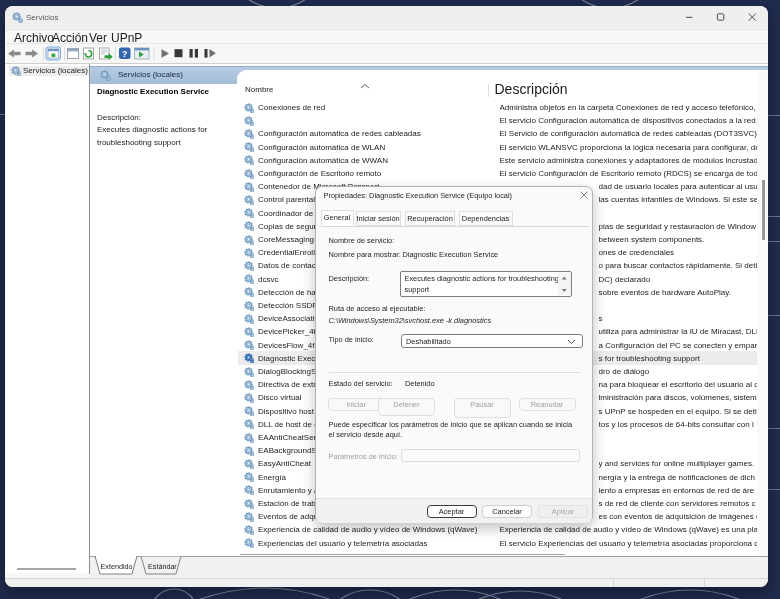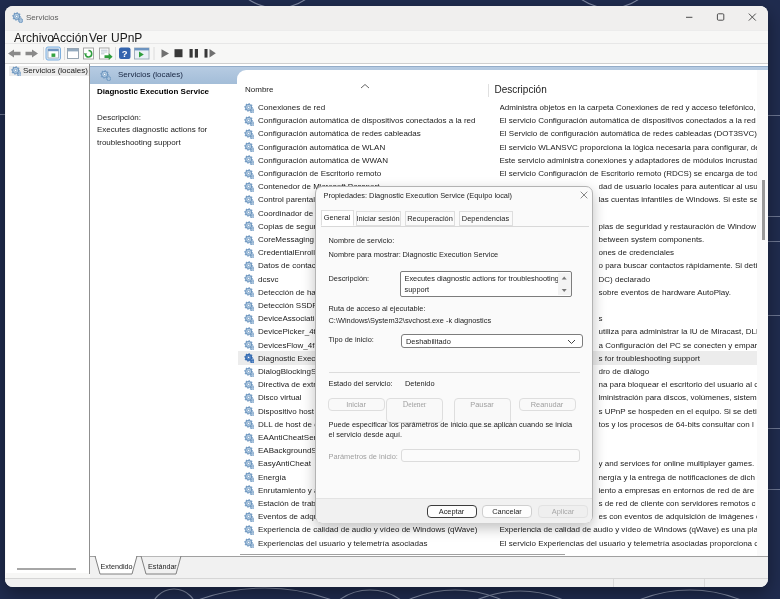--- a/index.html
+++ b/index.html
@@ -147,40 +147,39 @@
         <use href="#gear"></use>
       </svg>
     <span style="position:absolute;left:28px;top:4.5px;font-size:8px;line-height:8px;color:#15233f;">Servicios (locales)</span>
   </div>
   <div id="whitetab"></div>
 
   <div style="position:absolute;left:92px;top:81px;width:138px;font-size:8px;line-height:9px;font-weight:bold;color:#000;white-space:nowrap;">Diagnostic Execution Service</div>
   <div style="position:absolute;left:92px;top:105.5px;width:125px;font-size:8px;line-height:12.85px;color:#1b1b1b;">Descripción:<br>Executes diagnostic actions for troubleshooting support</div>
 
   <div style="position:absolute;left:240px;top:78.5px;font-size:8px;line-height:9px;color:#1b1b1b;">Nombre</div>
-  <div style="position:absolute;left:489.5px;top:78.5px;font-size:10px;line-height:9px;color:#1b1b1b;">Descripción</div>
+  <div style="position:absolute;left:489.5px;top:78.5px;font-size:14px;line-height:9px;color:#1b1b1b;">Descripción</div>
   <svg style="position:absolute;left:355px;top:77px" width="10" height="6">
       <path d="M1 5 l4 -3.5 4 3.5" fill="none" stroke="#666" stroke-width="1"></path>
     </svg>
   <div style="position:absolute;left:483px;top:78px;width:1px;height:13px;background:#e0e0e0;"></div>
 
   <div id="rowsel" style="top:345.3px"></div>
 
   <div class="r" style="top:95.0px">
       <svg class="gi">
         <use href="#gear"></use>
       </svg>
       <span class="n">Conexiones de red</span>
       <span class="d">Administra objetos en la carpeta Conexiones de red y acceso telefónico, en la que puede ver</span>
     </div>
   <div class="r" style="top:108.2px">
       <svg class="gi">
         <use href="#gear"></use>
       </svg>
-      <span class="n">Configuración automática de dispositivos conectados a la red</span>
       <span class="d">El servicio Configuración automática de dispositivos conectados a la red supervisa</span>
     </div>
   <div class="r" style="top:121.4px">
       <svg class="gi">
         <use href="#gear"></use>
       </svg>
       <span class="n">Configuración automática de redes cableadas</span>
       <span class="d">El Servicio de configuración automática de redes cableadas (DOT3SVC) se encarga</span>
     </div>
   <div class="r" style="top:134.6px">
@@ -436,35 +435,35 @@
     <div style="position:absolute;left:84px;top:84px;width:172px;height:25.5px;background:#fff;border:1px solid #7d7d7d;border-radius:2px;">
       <div style="position:absolute;left:3.5px;top:2.2px;font-size:7.4px;line-height:10.4px;color:#1c1c1c;white-space:nowrap;">Executes diagnostic actions for troubleshooting<br>support</div>
       <div style="position:absolute;right:0.5px;top:0.5px;width:12.5px;height:22.5px;background:#f4f4f4;">
         <svg width="12" height="23">
             <path d="M6.2 3.4 l2.5 3.2 h-5 z" fill="#787878"></path>
             <path d="M6.2 19.1 l2.5 -3.2 h-5 z" fill="#787878"></path>
           </svg>
       </div>
     </div>
     <span class="dl" style="left:12.5px;top:117px;">Ruta de acceso al ejecutable:</span>
-    <span class="dl" style="left:12.5px;top:128.6px;">C:\Windows\System32\svchost.exe -k diagnostics</span>
+    <span class="dl" style="left:12.5px;top:128.6px;font-style:italic;">C:\Windows\System32\svchost.exe -k diagnostics</span>
     <span class="dl" style="left:12.5px;top:147.6px;">Tipo de inicio:</span>
 
     <div style="position:absolute;left:84.5px;top:146.5px;width:182.5px;height:14px;background:#fff;border:1px solid #7d7d7d;border-radius:3px;">
       <span style="position:absolute;left:4.5px;top:3px;font-size:7.4px;line-height:8px;color:#1c1c1c;">Deshabilitado</span>
       <svg style="position:absolute;right:6px;top:4px" width="9" height="6">
           <path d="M1 1 l3.5 3.5 L8 1" fill="none" stroke="#444" stroke-width="1"></path>
         </svg>
     </div>
     <div style="position:absolute;left:12.5px;top:184.5px;width:251px;height:1px;background:#dcdcdc;"></div>
     <span class="dl" style="left:12.5px;top:191.8px;">Estado del servicio:</span>
     <span class="dl" style="left:89px;top:191.8px;">Detenido</span>
     <div class="btn" style="left:11.5px;top:211px;width:57px;height:13px;">Iniciar</div>
-    <div class="btn" style="left:70px;top:211px;width:57px;height:25px;font-family:Liberation Serif, serif;">Detener</div>
-    <div class="btn" style="left:137.5px;top:211px;width:57px;height:29px;">Pausar</div>
+    <div class="btn" style="left:62px;top:211px;width:57px;height:18px;">Detener</div>
+    <div class="btn" style="left:137.5px;top:211px;width:57px;height:20px;">Pausar</div>
     <div class="btn" style="left:202.5px;top:211px;width:57px;height:13px;">Reanudar</div>
     <div class="dl" style="left:12.5px;top:232.5px;line-height:10.9px;">Puede especificar los parámetros de inicio que se aplican cuando se inicia<br>el servicio desde aquí.</div>
     <span class="dg" style="left:12.5px;top:264.5px;">Parámetros de inicio:</span>
     <div style="position:absolute;left:85px;top:262px;width:179px;height:13px;background:#fbfbfb;border:1px solid #dcdcdc;border-radius:3px;"></div>
 
     <div style="position:absolute;left:0;top:311px;width:276px;height:24.5px;background:#f1f1f1;border-top:1px solid #e3e3e3;border-radius:0 0 6px 6px;"></div>
     <div class="fbtn" style="left:110.5px;border:1px solid #3c3c3c;">Aceptar</div>
     <div class="fbtn" style="left:166px;">Cancelar</div>
     <div class="fbtn" style="left:222px;color:#a8a8a8;background:#efefef;border:1px solid #e2e2e2;">Aplicar</div>
   </div>

